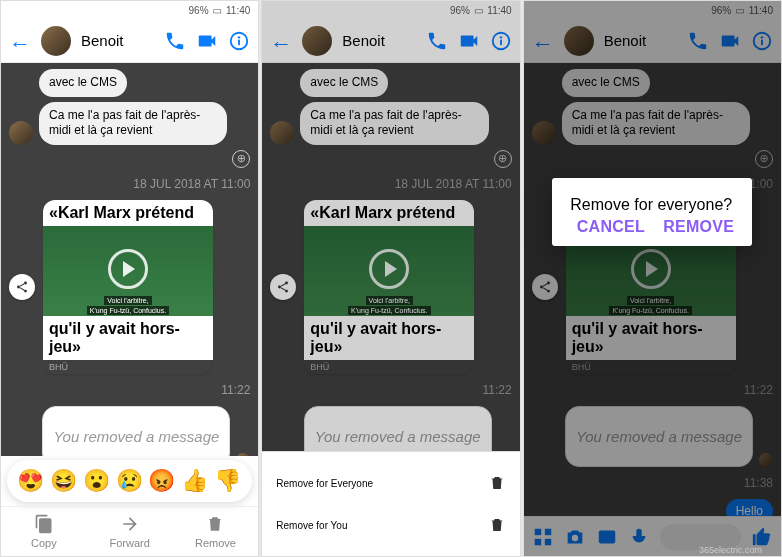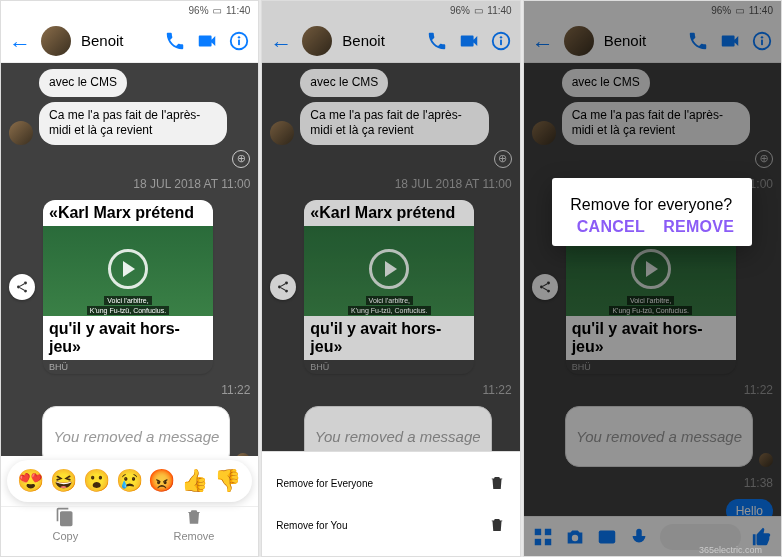--- a/index.html
+++ b/index.html
@@ -24,21 +24,21 @@
 .thumb{height:90px;background:linear-gradient(#2a6b3a,#3a8046);position:relative;display:flex;flex-direction:column;justify-content:flex-end;align-items:center}
 .play{position:absolute;top:50%;left:50%;transform:translate(-50%,-55%);width:40px;height:40px;border:3px solid rgba(255,255,255,.85);border-radius:50%}
 .play::after{content:"";position:absolute;top:50%;left:54%;transform:translate(-50%,-50%);border-left:12px solid rgba(255,255,255,.9);border-top:8px solid transparent;border-bottom:8px solid transparent}
 .cap{font-size:7px;color:#fff;background:rgba(0,0,0,.6);padding:1px 3px;margin-bottom:1px;max-width:95%;text-align:center}
 .src{font-size:9px;color:#aaa;padding:2px 6px}
 .removed{background:#fff;border:1px solid #ddd;color:#999;font-style:italic;border-radius:14px;padding:21px 10px;font-size:15px}
 .row-right{justify-content:flex-end}
 .seen{width:14px;height:14px;border-radius:50%;background:linear-gradient(135deg,#8a6d4a,#3a2f20);align-self:flex-end}
 .emoji-row{height:42px;background:#fff;border-radius:28px;margin:4px 6px;box-shadow:0 2px 8px rgba(0,0,0,.15);display:flex;align-items:center;justify-content:space-around;padding:0 8px;font-size:22px}
 .actions{height:50px;display:flex;border-top:1px solid #eee}
-.act{flex:1;display:flex;flex-direction:column;align-items:center;justify-content:flex-start;gap:3px;font-size:11px;color:#888}
+.act{flex:1;display:flex;flex-direction:column;align-items:center;justify-content:center;gap:3px;font-size:11px;color:#888}
 .act svg{fill:#888;width:20px;height:20px}
 .sheet{position:absolute;bottom:0;left:0;right:0;background:#fff;border-top:1px solid #ddd;padding:10px 12px}
 .sheet-q{font-size:11px;color:#888;padding:6px 2px}
 .sheet-row{display:flex;justify-content:space-between;align-items:center;padding:12px 2px;font-size:10px}
 .sheet-row svg{width:18px;height:18px;fill:#333}
 .dim{position:absolute;inset:0;background:rgba(0,0,0,.18);z-index:1;pointer-events:none}
 .dim-dark{background:rgba(0,0,0,.42)}
 .screen2 .header,.screen2 .status-bar,.screen3 .header,.screen3 .status-bar{background:transparent}
 .dialog{position:absolute;z-index:5;top:38%;left:50%;transform:translate(-50%,-50%);background:#fff;border-radius:3px;width:200px;padding:18px 18px 10px;box-shadow:0 8px 24px rgba(0,0,0,.3)}
 .dlg-title{font-size:16px;font-weight:500;margin-bottom:4px}
@@ -134,20 +134,26 @@
   </div>
   <div class="actions">
     <div class="act">
         <svg viewBox="0 0 24 24">
           <path d="M16 1H4C2.9 1 2 1.9 2 3v14h2V3h12V1zm3 4H8C6.9 5 6 5.9 6 7v14c0 1.1.9 2 2 2h11c1.1 0 2-.9 2-2V7c0-1.1-.9-2-2-2z"></path>
         </svg>
         <span>Copy</span>
       </div>
     <div class="act">
         <svg viewBox="0 0 24 24">
+          <path d="M12 4l-1.4 1.4L16.2 11H4v2h12.2l-5.6 5.6L12 20l8-8z"></path>
+        </svg>
+        <span>Forward</span>
+      </div>
+    <div class="act">
+        <svg viewBox="0 0 24 24">
           <path d="M6 7h12l-1 13H7L6 7zm3-3h6l1 2H8l1-2zM5 6h14v1H5z"></path>
         </svg>
         <span>Remove</span>
       </div>
   </div>
 </div>
 
 <div class="screen screen2">
   <div class="dim"></div>
   <div class="status-bar">

